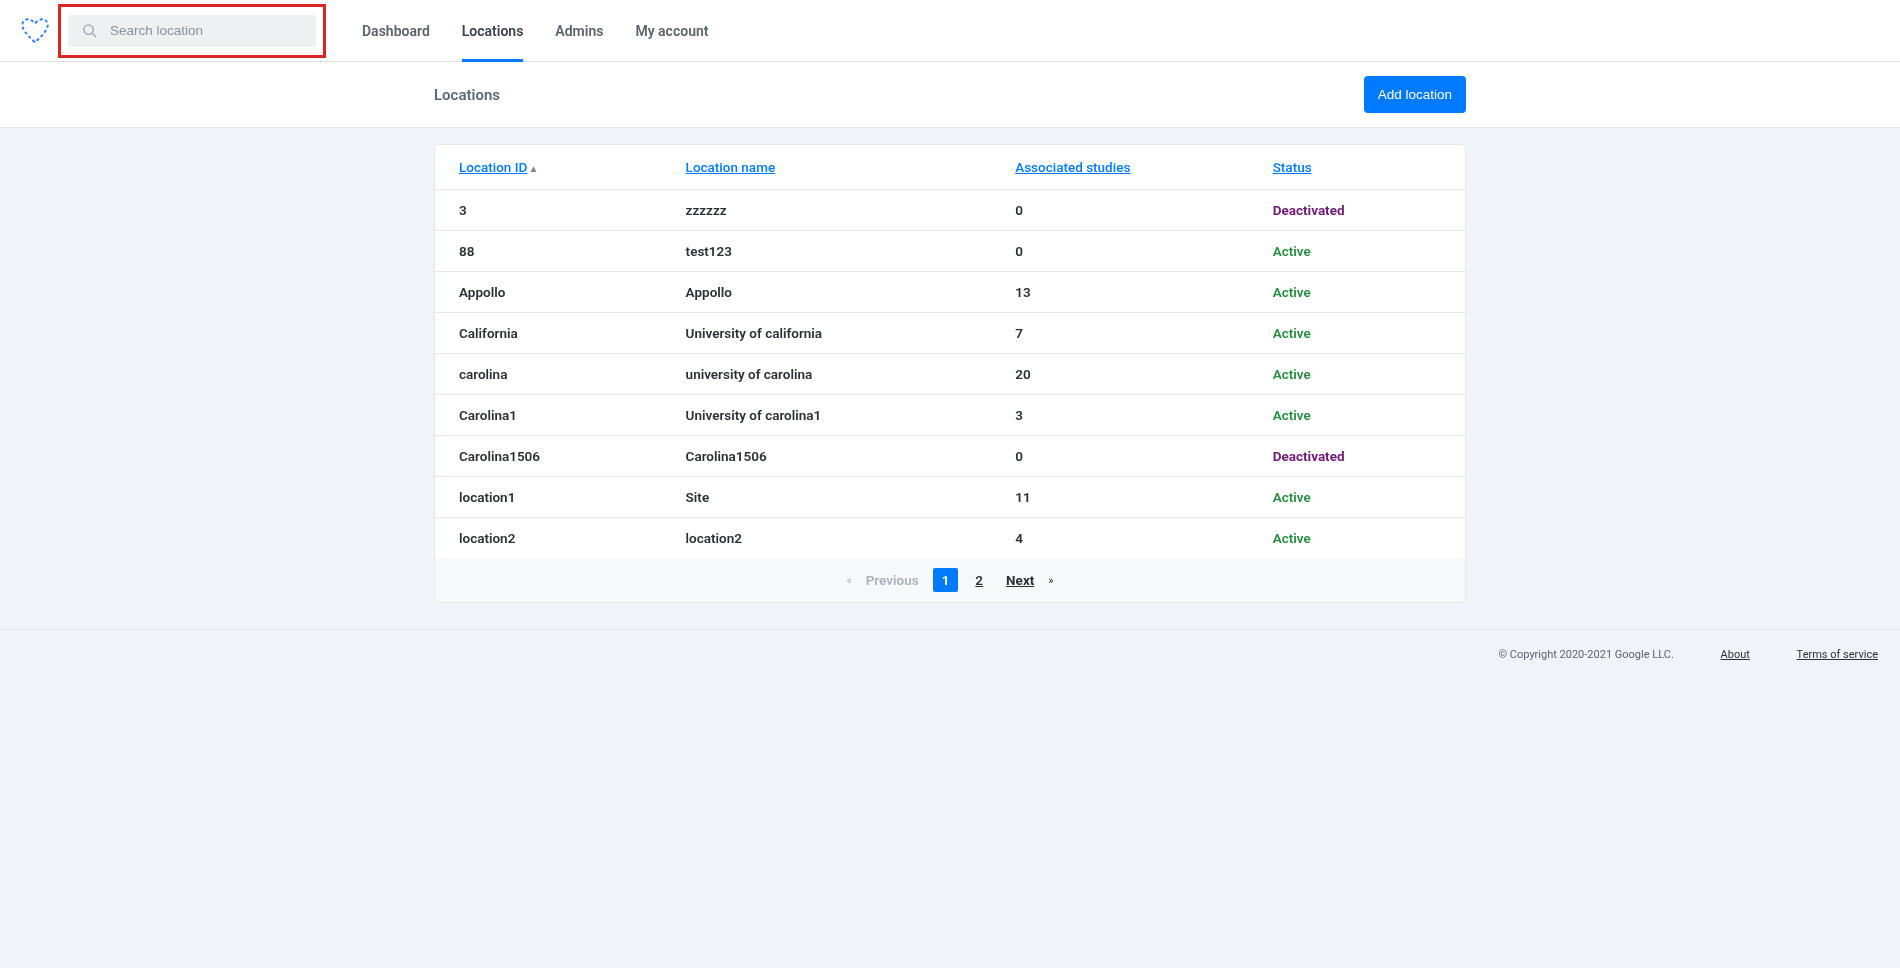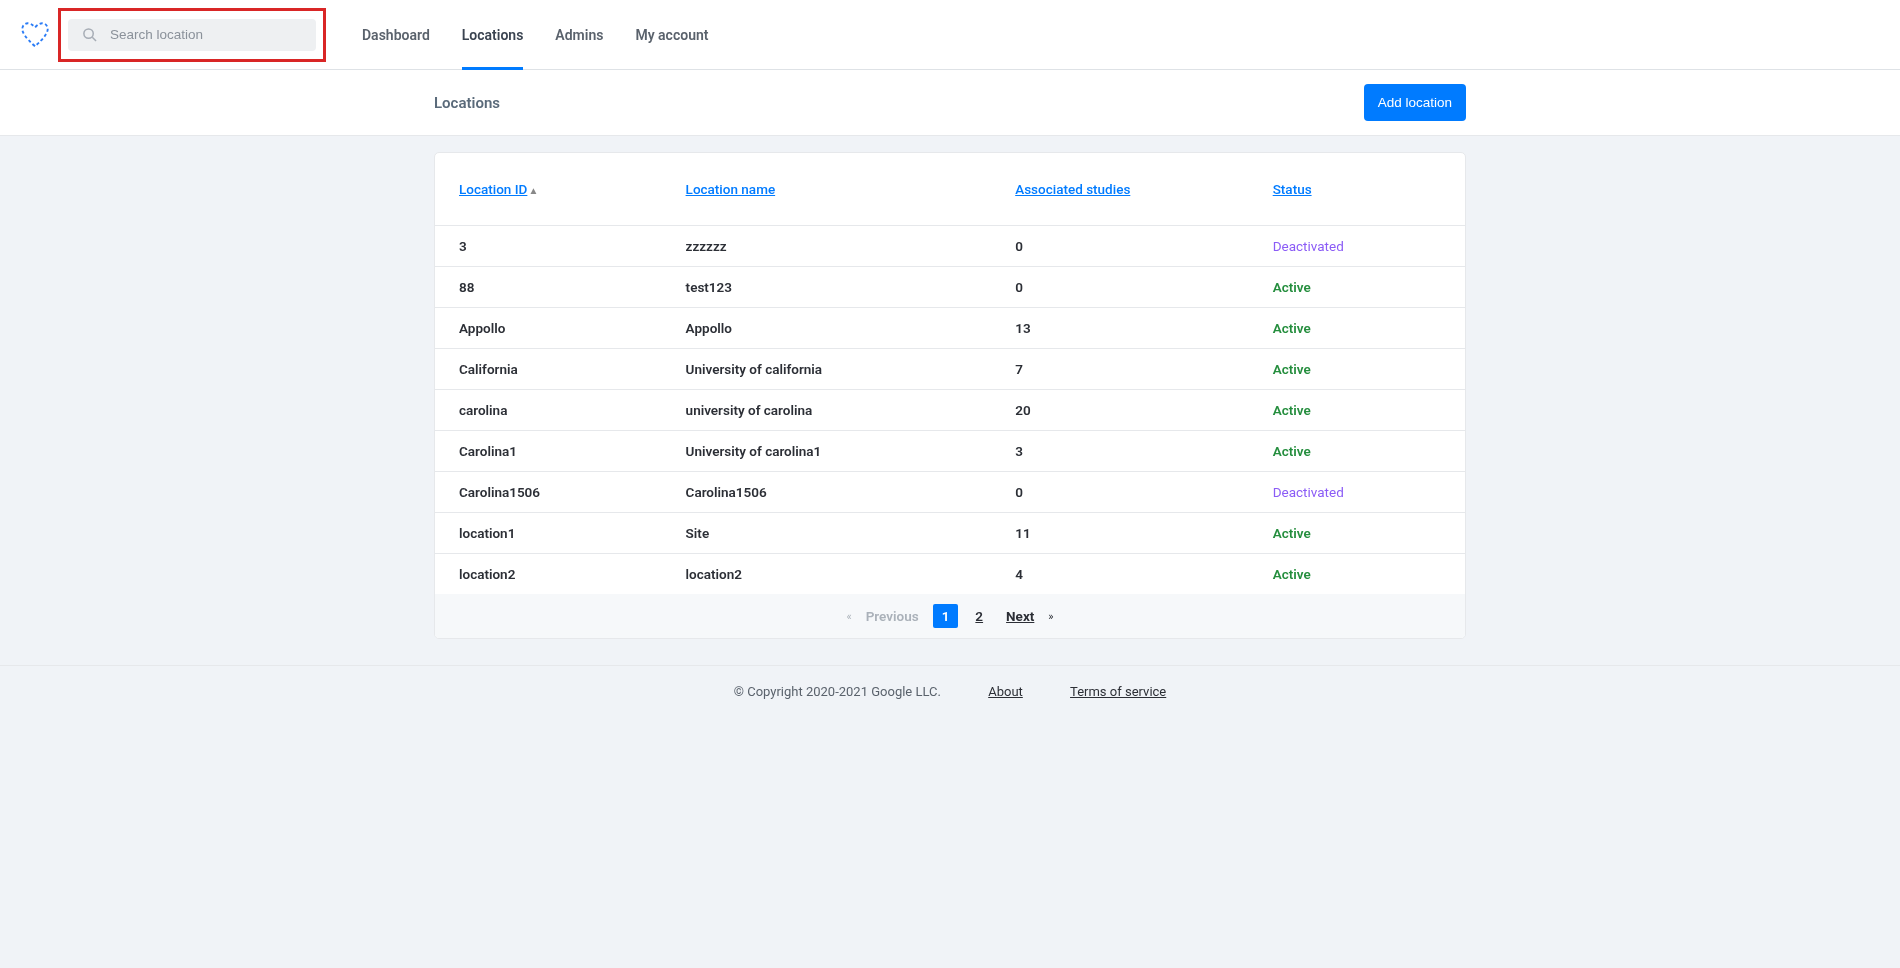--- a/index.html
+++ b/index.html
@@ -1,19 +1,19 @@
 <!DOCTYPE html>
 <html><head>
   <meta charset="utf-8">
   <style>
     * { margin: 0; padding: 0; box-sizing: border-box; }
     body { font-family: -apple-system, BlinkMacSystemFont, "Segoe UI", Roboto, Arial, sans-serif; background: #f0f3f7; color: #212529; }
     
     
-    .header { background: #fff; border-bottom: 1px solid #dee2e6; display: flex; align-items: center; height: 70px; padding: 0 20px; }
+    .header { background: #fff; border-bottom: 1px solid #dee2e6; display: flex; align-items: center; height: 62px; padding: 0 20px; }
     .logo { width: 30px; height: 28px; margin-right: 18px; }
     .search-wrap { position: relative; }
     .highlight-box { position: absolute; top: -11px; left: -10px; right: -10px; bottom: -11px; border: 3px solid #d92626; pointer-events: none; }
     .search-input { width: 248px; height: 32px; background: #eef0f2; border: none; border-radius: 4px; padding: 0 14px 0 42px; font-size: 13.5px; color: #6c757d; outline: none; }
     .search-input::placeholder { color: #8a919a; }
     .search-icon { position: absolute; left: 14px; top: 8px; width: 15px; height: 15px; }
     .nav { display: flex; margin-left: 30px; height: 100%; }
     .nav-item { padding: 0 16px; display: flex; align-items: center; font-size: 14px; font-weight: 600; color: #5a626c; cursor: pointer; position: relative; }
     .nav-item.active { color: #3a4350; }
     .nav-item.active::after { content: ''; position: absolute; bottom: -1px; left: 16px; right: 16px; height: 3px; background: #007bff; }
@@ -21,43 +21,43 @@
     
     .subheader { background: #fff; border-bottom: 1px solid #e6e8eb; padding: 14px 0; }
     .subheader-inner { max-width: 1040px; margin: 0 auto; display: flex; justify-content: space-between; align-items: center; padding: 0 4px; }
     .page-title { font-size: 15px; font-weight: 600; color: #5a6a7a; }
     .btn-primary { background: #007bff; color: #fff; border: none; border-radius: 4px; padding: 11px 14px; font-size: 13.5px; font-weight: 500; cursor: pointer; }
 
     
     .content { max-width: 1040px; margin: 16px auto 0; padding: 0 4px; }
     .table-card { background: #fff; border: 1px solid #e6e8eb; border-radius: 5px; overflow: hidden; }
     table { width: 100%; border-collapse: collapse; }
-    th { text-align: left; padding: 28px 24px; font-size: 13.5px; font-weight: 500; border-bottom: 1px solid #e6e8eb; }
+    th { text-align: left; padding: 14px 24px; font-size: 13.5px; font-weight: 500; border-bottom: 1px solid #e6e8eb; }
     th a { color: #007bff; text-decoration: underline; cursor: pointer; }
     th .caret { font-size: 10px; color: #888; margin-left: 1px; }
     td { padding: 12px 24px; font-size: 13.5px; font-weight: 600; color: #2c2f36; border-bottom: 1px solid #e6e8eb; }
     tr:last-child td { border-bottom: none; }
     .status-active { color: #258e3e; font-weight: 600; }
-    .status-deactivated { color: #8b5cf6; font-weight: 400; }
+    .status-deactivated { color: #701a75; font-weight: 700; }
     .col-id { width: 22%; }
     .col-name { width: 32%; }
     .col-assoc { width: 25%; }
     .col-status { width: 21%; }
 
     
     .pagination { background: #f6f8fa; padding: 10px 0; display: flex; justify-content: center; align-items: center; gap: 8px; font-size: 13.5px; }
     .pag-btn { color: #aab1b9; font-weight: 600; cursor: default; padding: 4px 6px; }
     .pag-arrow { color: #aab1b9; font-size: 11px; }
     .pag-page { padding: 4px 9px; cursor: pointer; font-weight: 600; text-decoration: underline; color: #2c2f36; }
     .pag-page.current { background: #007bff; color: #fff; text-decoration: none; border-radius: 2px; }
     .pag-next { font-weight: 700; text-decoration: underline; cursor: pointer; color: #2c2f36; padding: 4px 6px; }
     .pag-arrow.next { color: #2c2f36; }
 
     
-    .footer { background: #f0f3f7; border-top: 1px solid #e6e8eb; margin-top: 26px; padding: 18px 0; text-align: center; font-size: 13px; }
+    .footer { background: #f0f3f7; border-top: 1px solid #e6e8eb; margin-top: 26px; padding: 18px 0; text-align: right; font-size: 11px; }
     .footer span { color: #5a626c; margin: 0 22px; }
     .footer a { color: #2c2f36; text-decoration: underline; margin: 0 22px; cursor: pointer; }
   </style>
 </head>
 <body>
 
 <div class="header">
   <svg class="logo" viewBox="0 0 24 22" fill="none" stroke="#2b7cf6" stroke-width="1.5" stroke-dasharray="2.5,2">
     <path d="M12 20 C 4 13, 1 8, 2 5 C 3 1, 8 0, 12 5 C 16 0, 21 1, 22 5 C 23 8, 20 13, 12 20 Z"></path>
   </svg>

